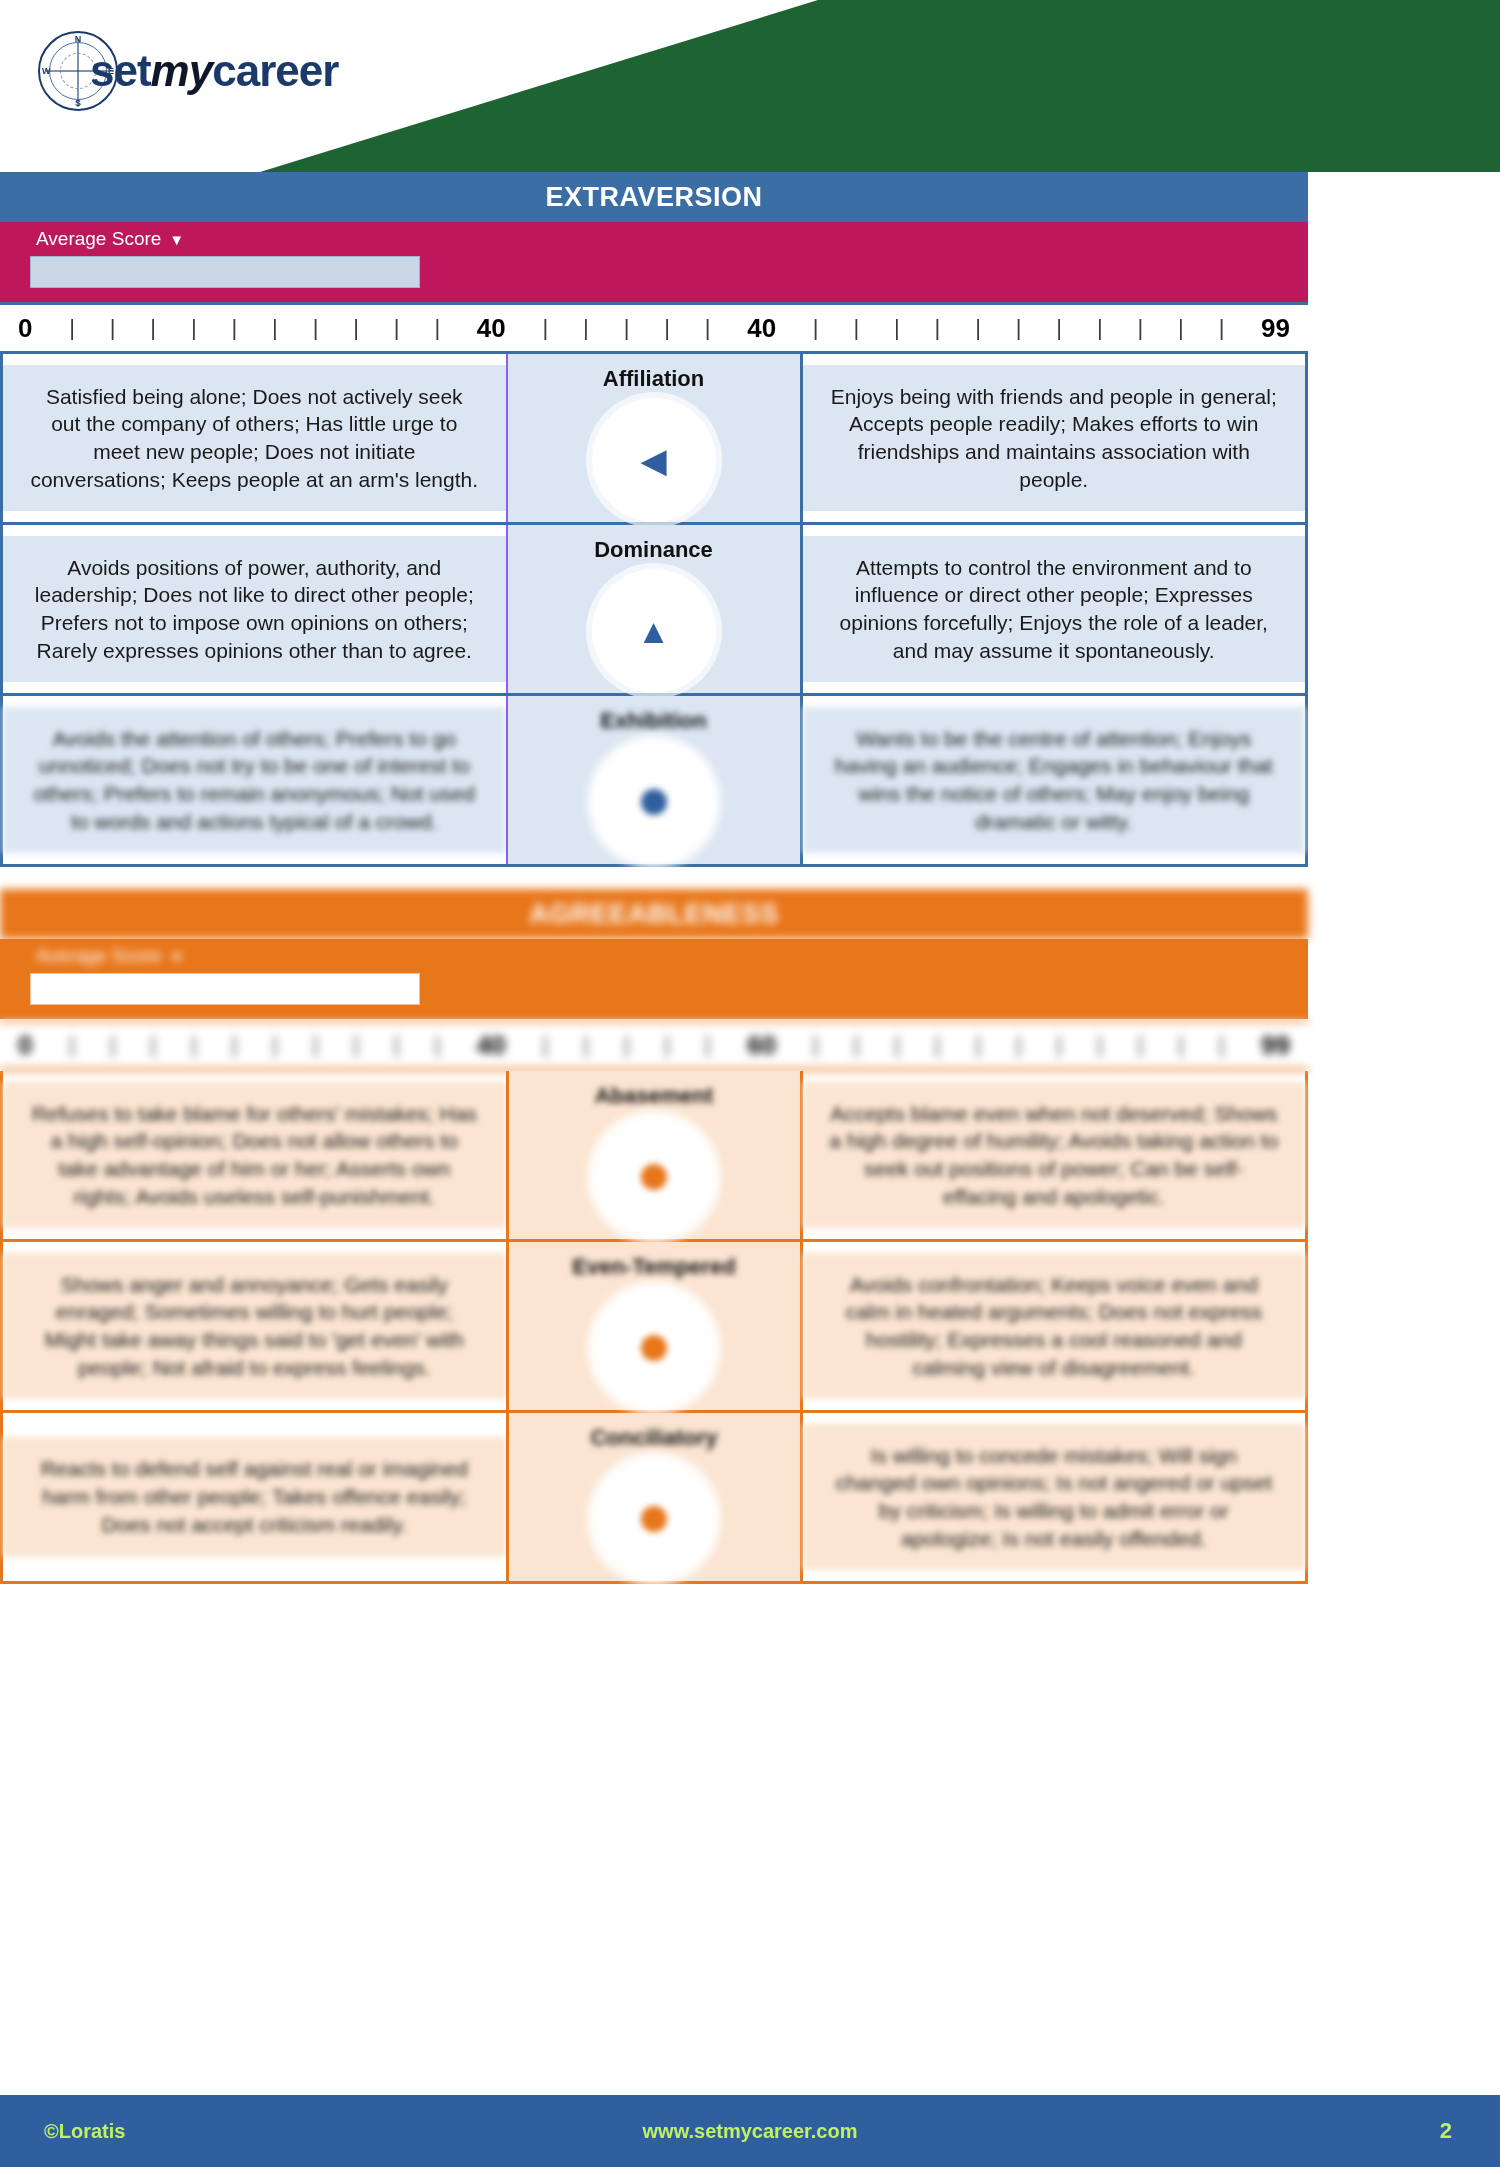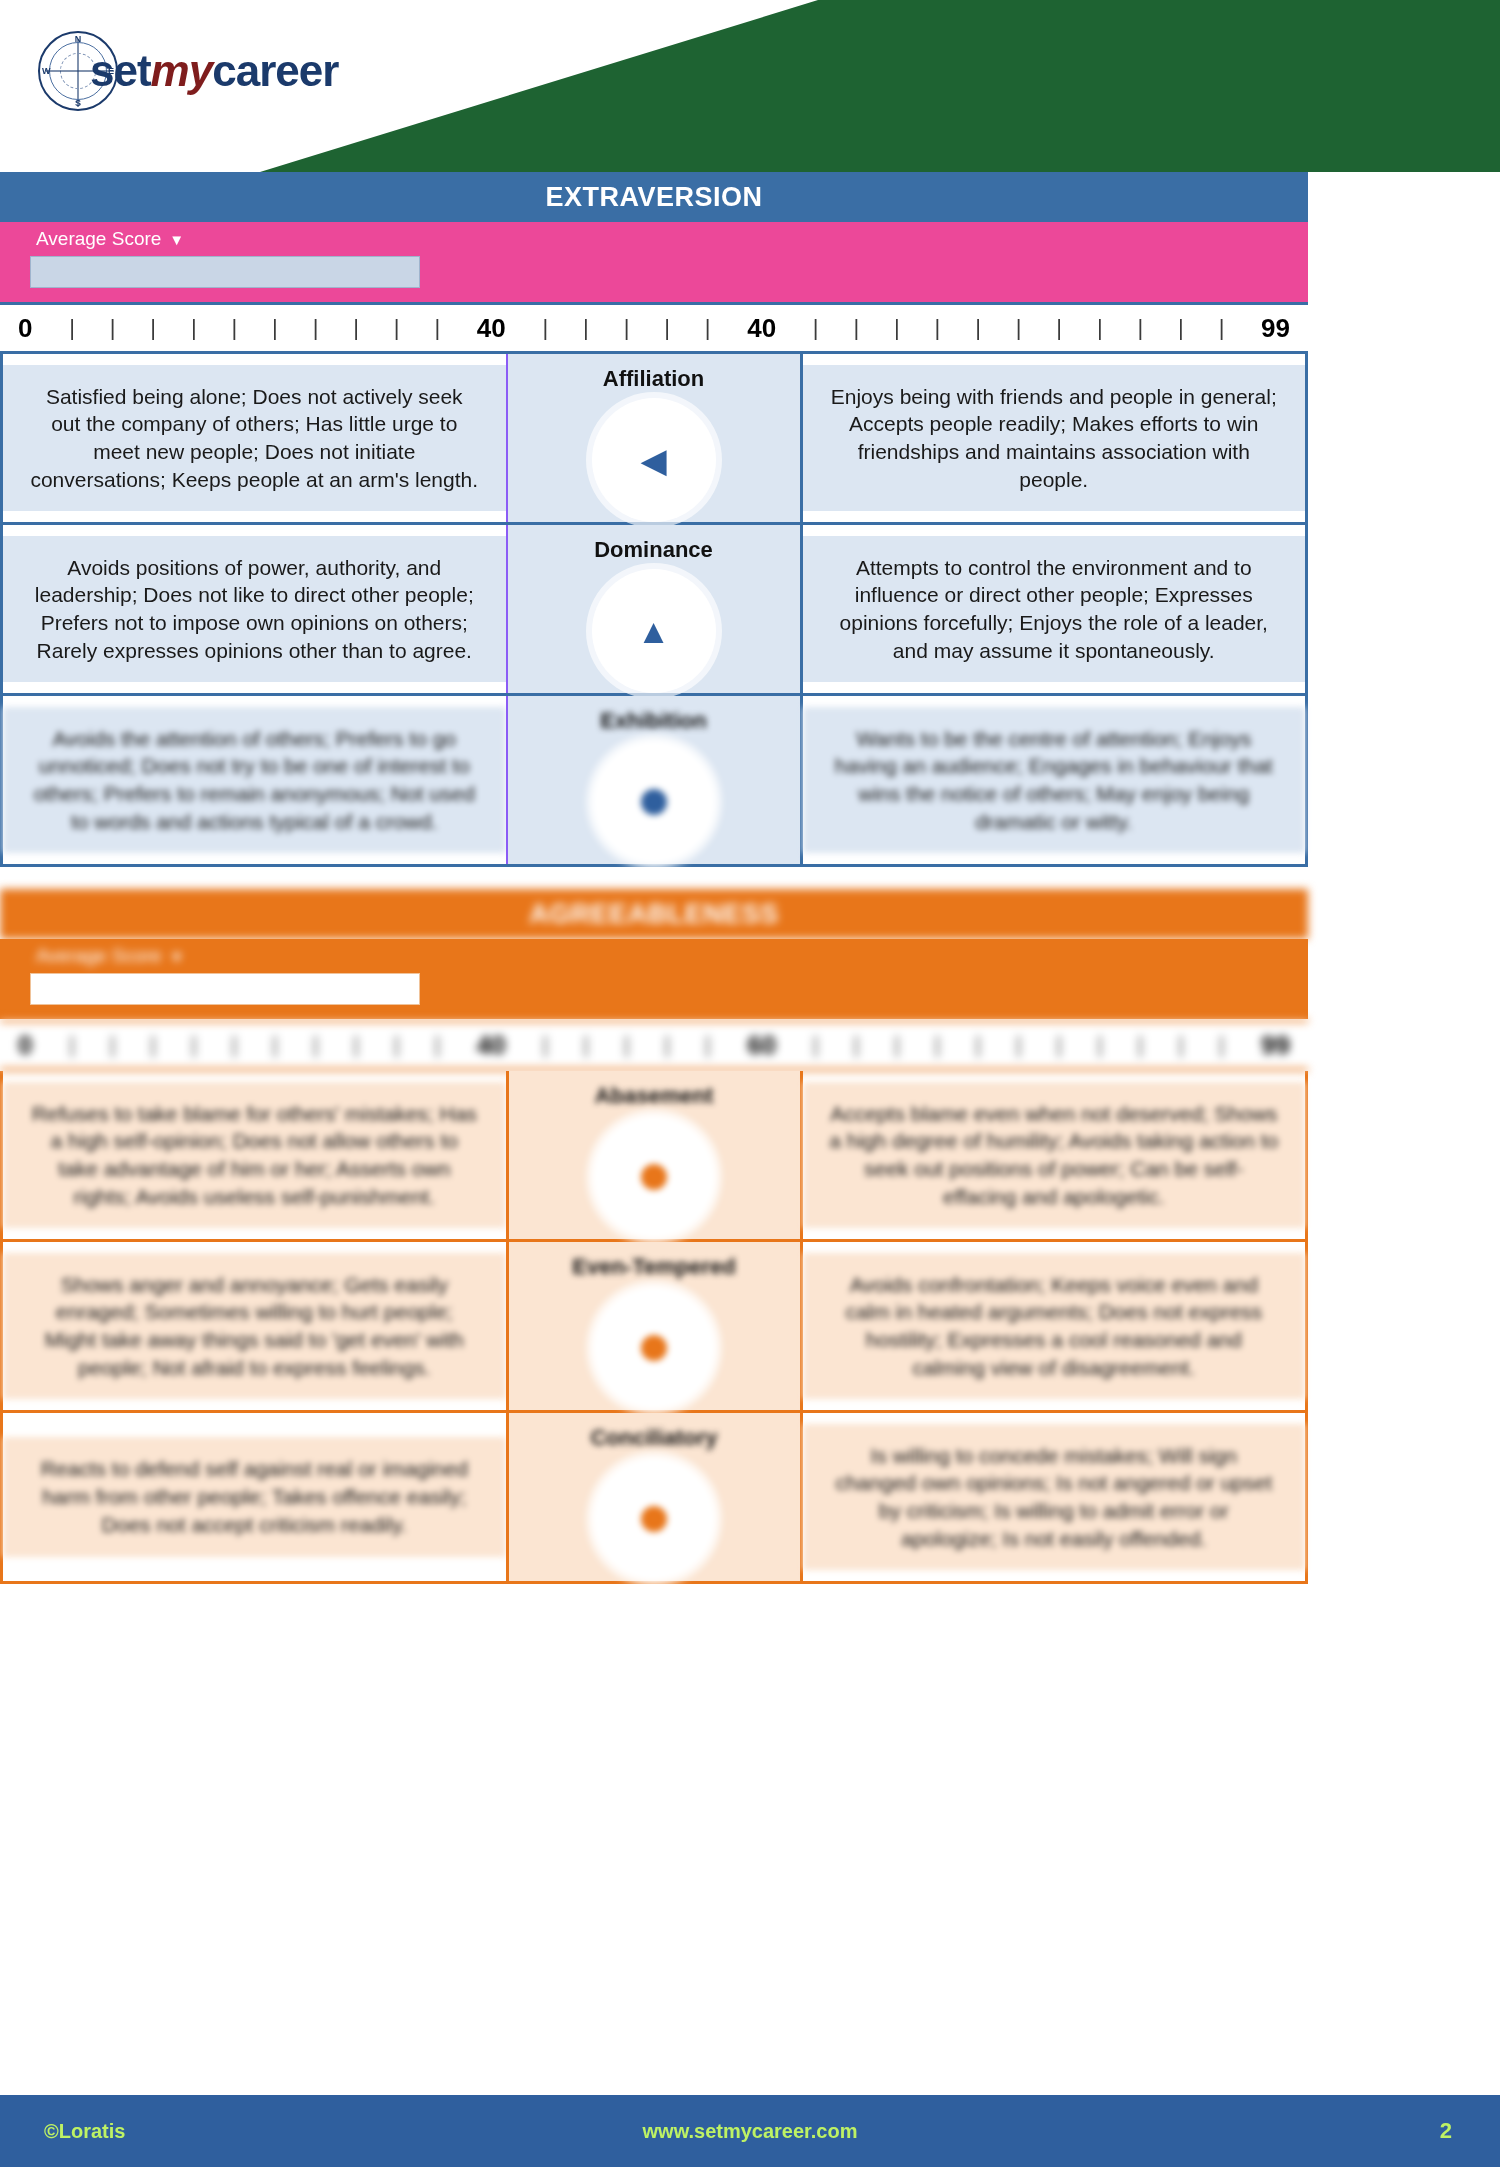--- a/index.html
+++ b/index.html
@@ -69,21 +69,21 @@
   .logo-compass .s { bottom: 1px; left: 50%; transform: translateX(-50%); }
   .logo-compass .e { right: 2px; top: 50%; transform: translateY(-50%); }
   .logo-compass .w { left: 2px; top: 50%; transform: translateY(-50%); }
   .logo-text {
     font-size: 44px; font-weight: bold; color: #1b3a6b;
     letter-spacing: -1px;
     margin-left: -28px;
     position: relative; z-index: 3;
   }
   .logo-my {
-    color: #7f1d1d;
+    color: #0f172a;
     font-style: italic;
     position: relative;
     z-index: 2;
   }
 
   
   .section { width: 1308px; position: relative; }
 
   .sec-title {
     color: #ffffff;
@@ -93,21 +93,21 @@
     padding: 10px 0 9px 0;
     letter-spacing: .5px;
   }
   .blue .sec-title { background: #3a6ea5; }
   .orange .sec-title { background: #e8761a; }
 
   .avg-row {
     position: relative;
     padding: 0 0 14px 0;
   }
-  .blue .avg-row { background: #ec4899; }
+  .blue .avg-row { background: #be185d; }
   .orange .avg-row { background: #e8761a; }
 
   .avg-label {
     color: #ffffff;
     font-size: 19px;
     padding: 6px 0 6px 36px;
     display: flex; align-items: center; gap: 8px;
   }
   .avg-arrow { font-size: 15px; line-height: 1; }
 

